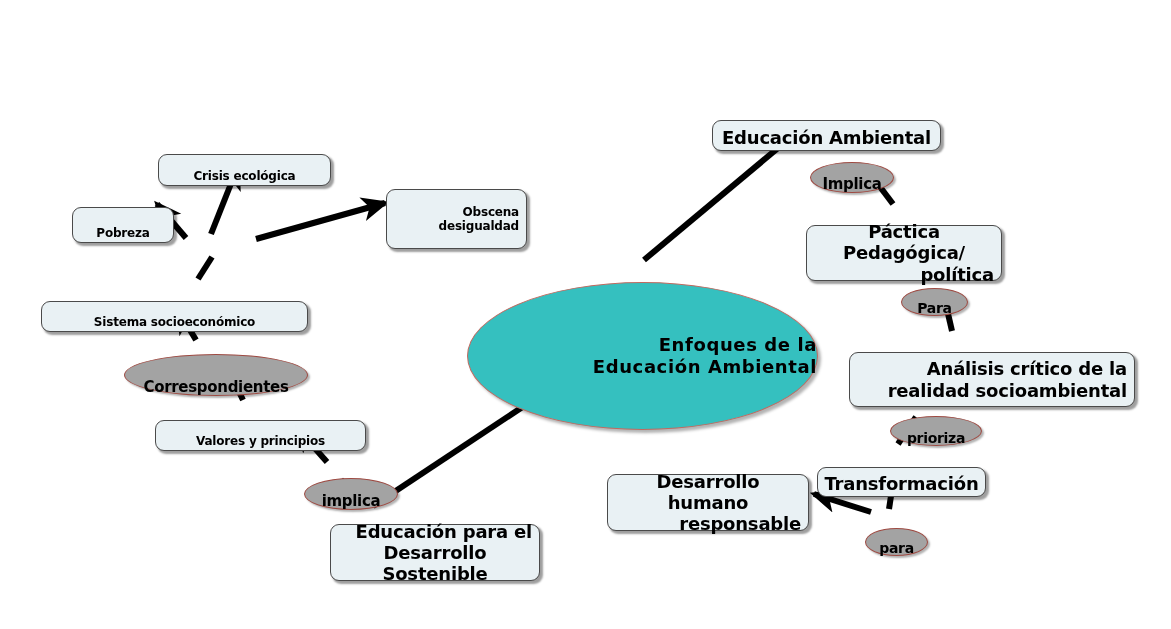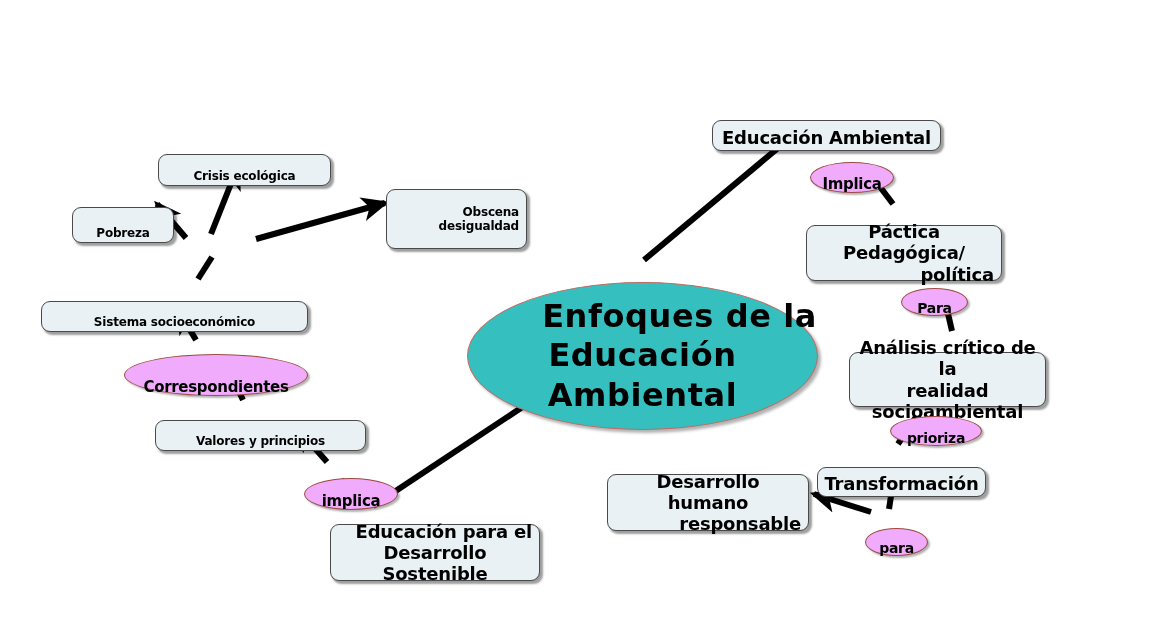--- a/index.html
+++ b/index.html
@@ -40,37 +40,37 @@
   .box {
     background: #e9f1f4;
     border: 1.6px solid #4a4a4a;
     border-radius: 9px;
     box-shadow: 2.5px 2.5px 2px rgba(0,0,0,0.38);
     padding: 2px 7px;
     line-height: 1.18;
     letter-spacing: -0.2px;
   }
   .ellipse {
-    background: #f0abfc;
+    background: #a3a3a3;
     border: 1.6px solid #9e4a42;
     border-radius: 50%;
     box-shadow: 2px 2px 2px rgba(0,0,0,0.30);
     line-height: 1.0;
     letter-spacing: -0.3px;
   }
   .central {
     background: #35c0bf;
     border: 1.6px solid #c06a60;
     border-radius: 50%;
     box-shadow: 3px 3px 3px rgba(0,0,0,0.30);
     line-height: 1.22;
     letter-spacing: 0.6px;
     z-index: 4;
   }
-  .t-central { font-size: 32px; }
+  .t-central { font-size: 18px; }
   .t-box-lg  { font-size: 18px; }
   .t-box-md  { font-size: 12px; }
   .t-ell-md  { font-size: 15px; }
   .t-ell-sm  { font-size: 14px; }
 </style>
 </head>
 <body>
 
 <div id="canvas">
 
@@ -152,21 +152,21 @@
 
   <div class="node box t-box-lg" style="left:806px; top:201px; width:196px; height:56px; flex-direction:column;">
     <span>Páctica Pedagógica/</span>
     <span>política</span>
   </div>
 
   <div class="node ellipse t-ell-sm" style="left:901px; top:264px; width:67px; height:28px;">
     <span>Para</span>
   </div>
 
-  <div class="node box t-box-lg" style="left:849px; top:328px; width:197px; height:55px; flex-direction:column;">
+  <div class="node box t-box-lg" style="left:849px; top:328px; width:286px; height:55px; flex-direction:column;">
     <span>Análisis crítico de la</span>
     <span>realidad socioambiental</span>
   </div>
 
   <div class="node ellipse t-ell-sm" style="left:890px; top:392px; width:92px; height:30px;">
     <span>prioriza</span>
   </div>
 
   <div class="node box t-box-lg" style="left:817px; top:443px; width:169px; height:30px;">
     <span>Transformación</span>

